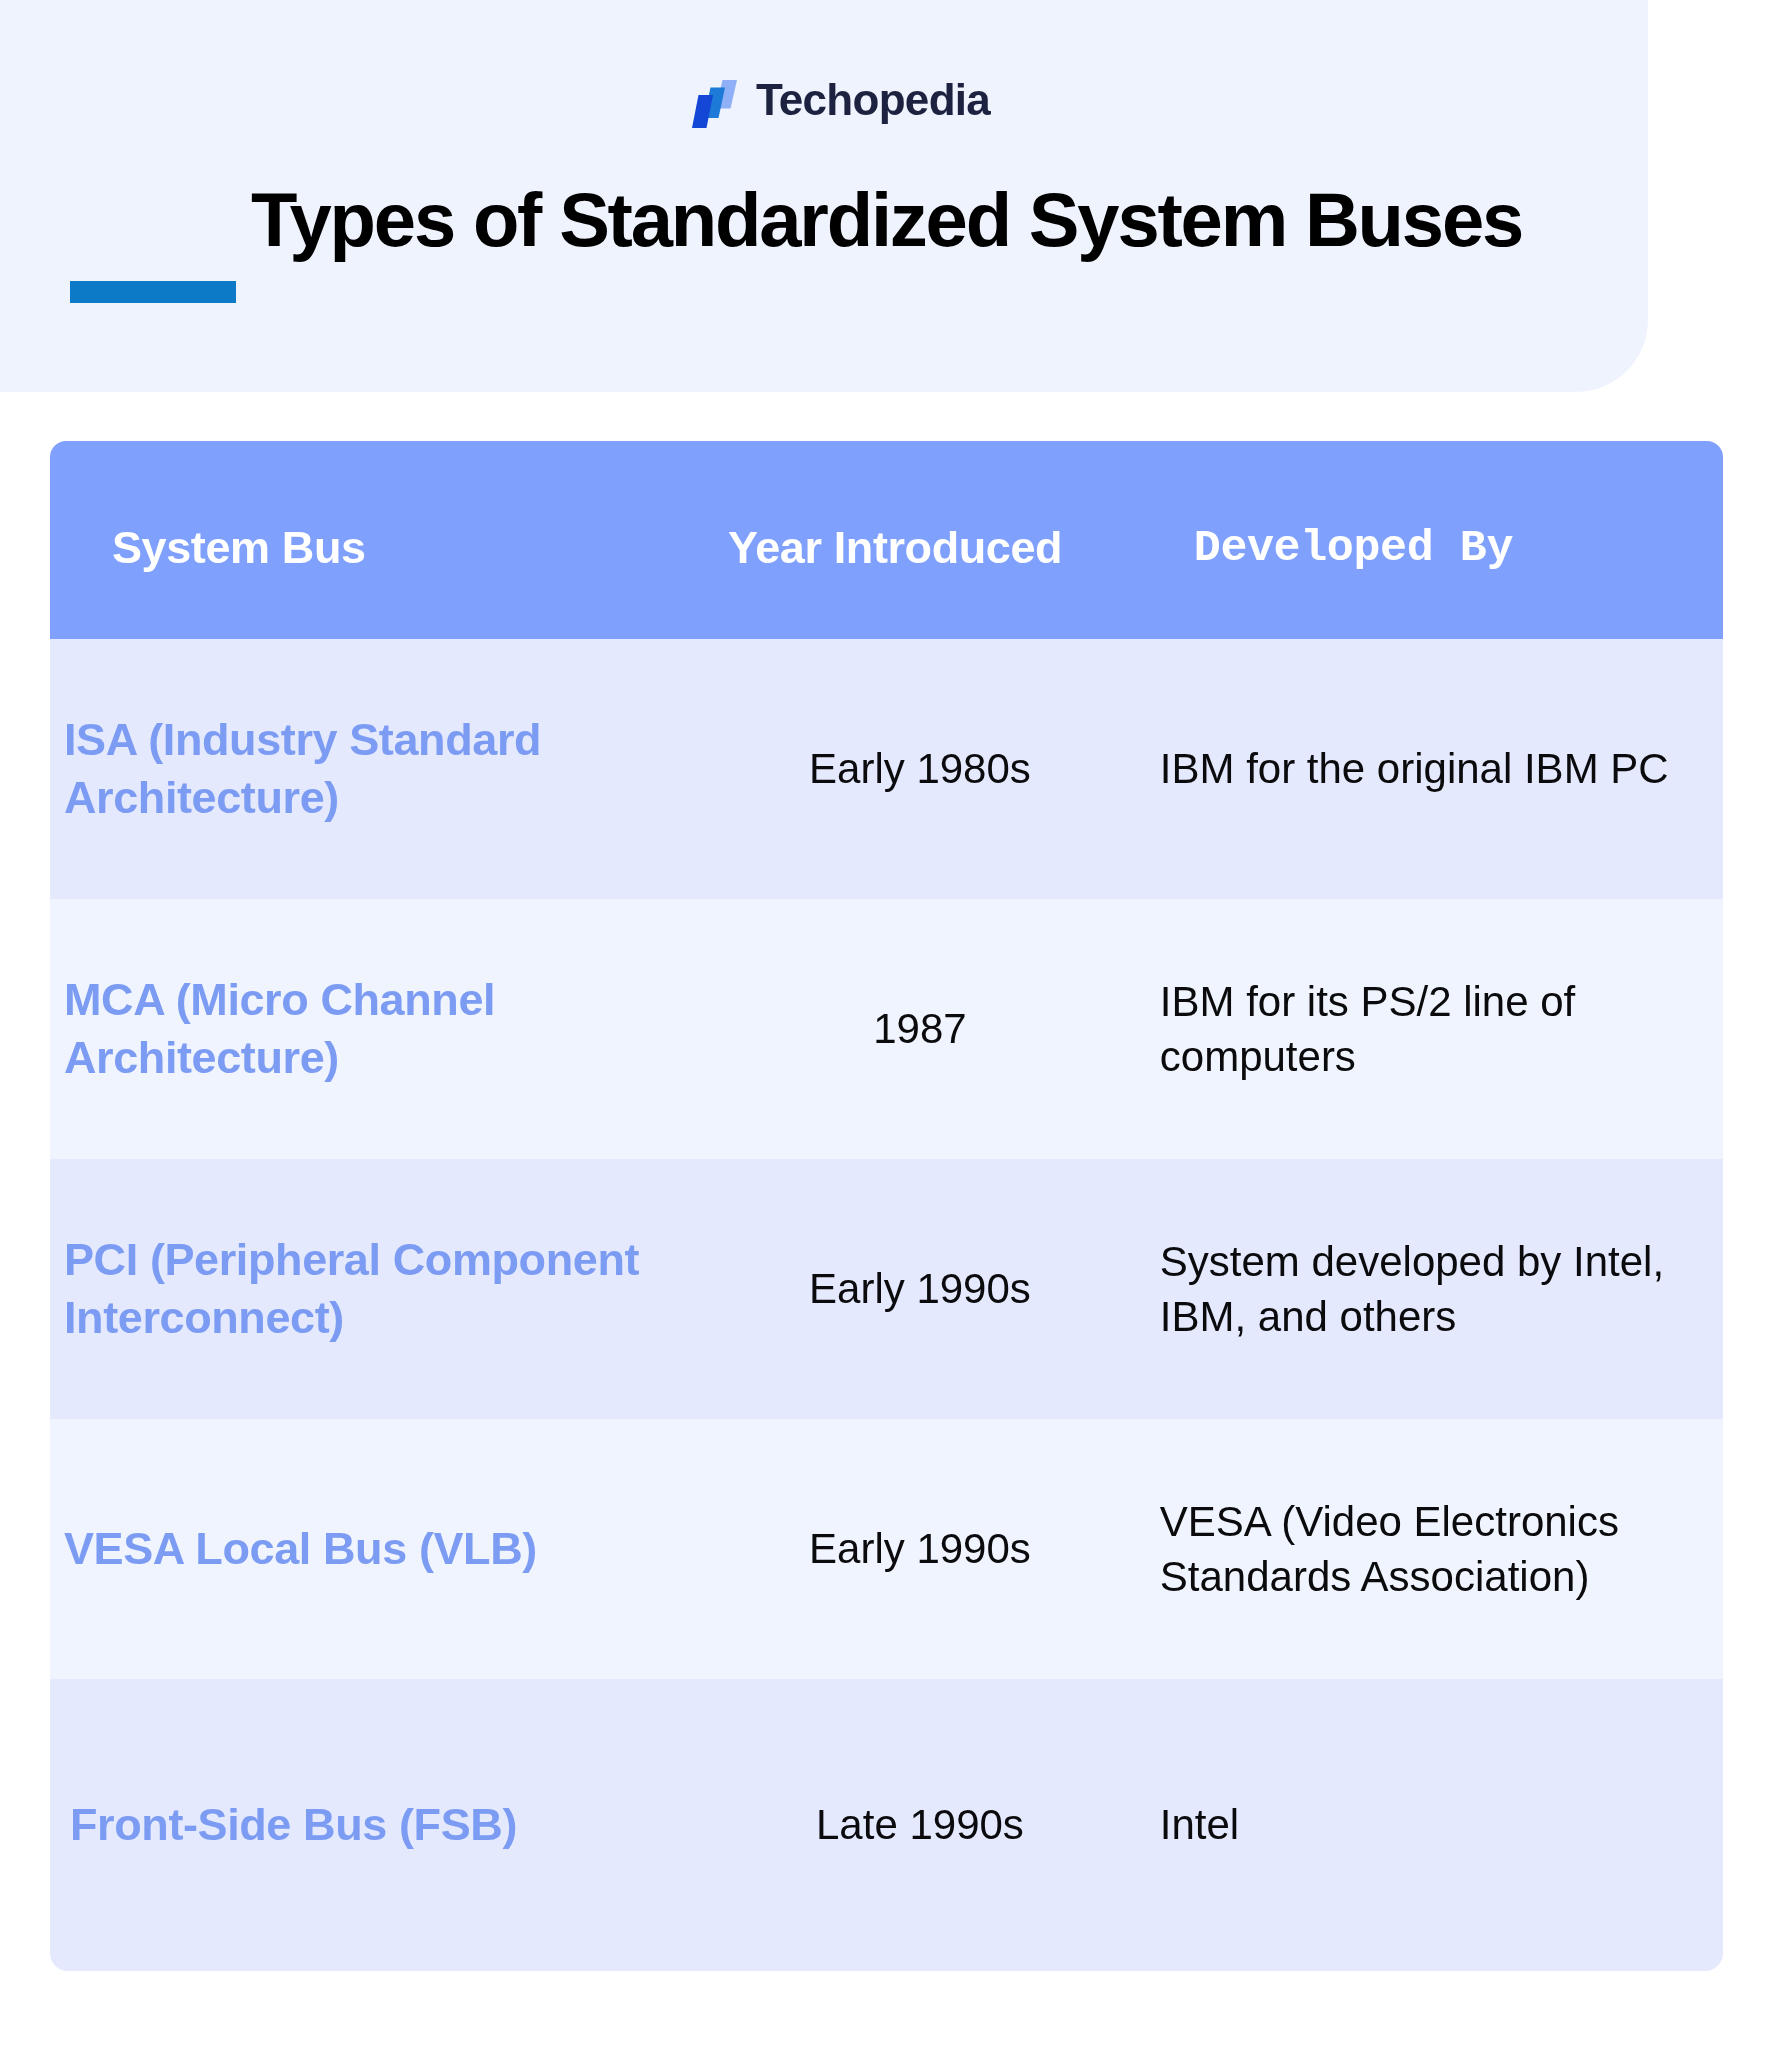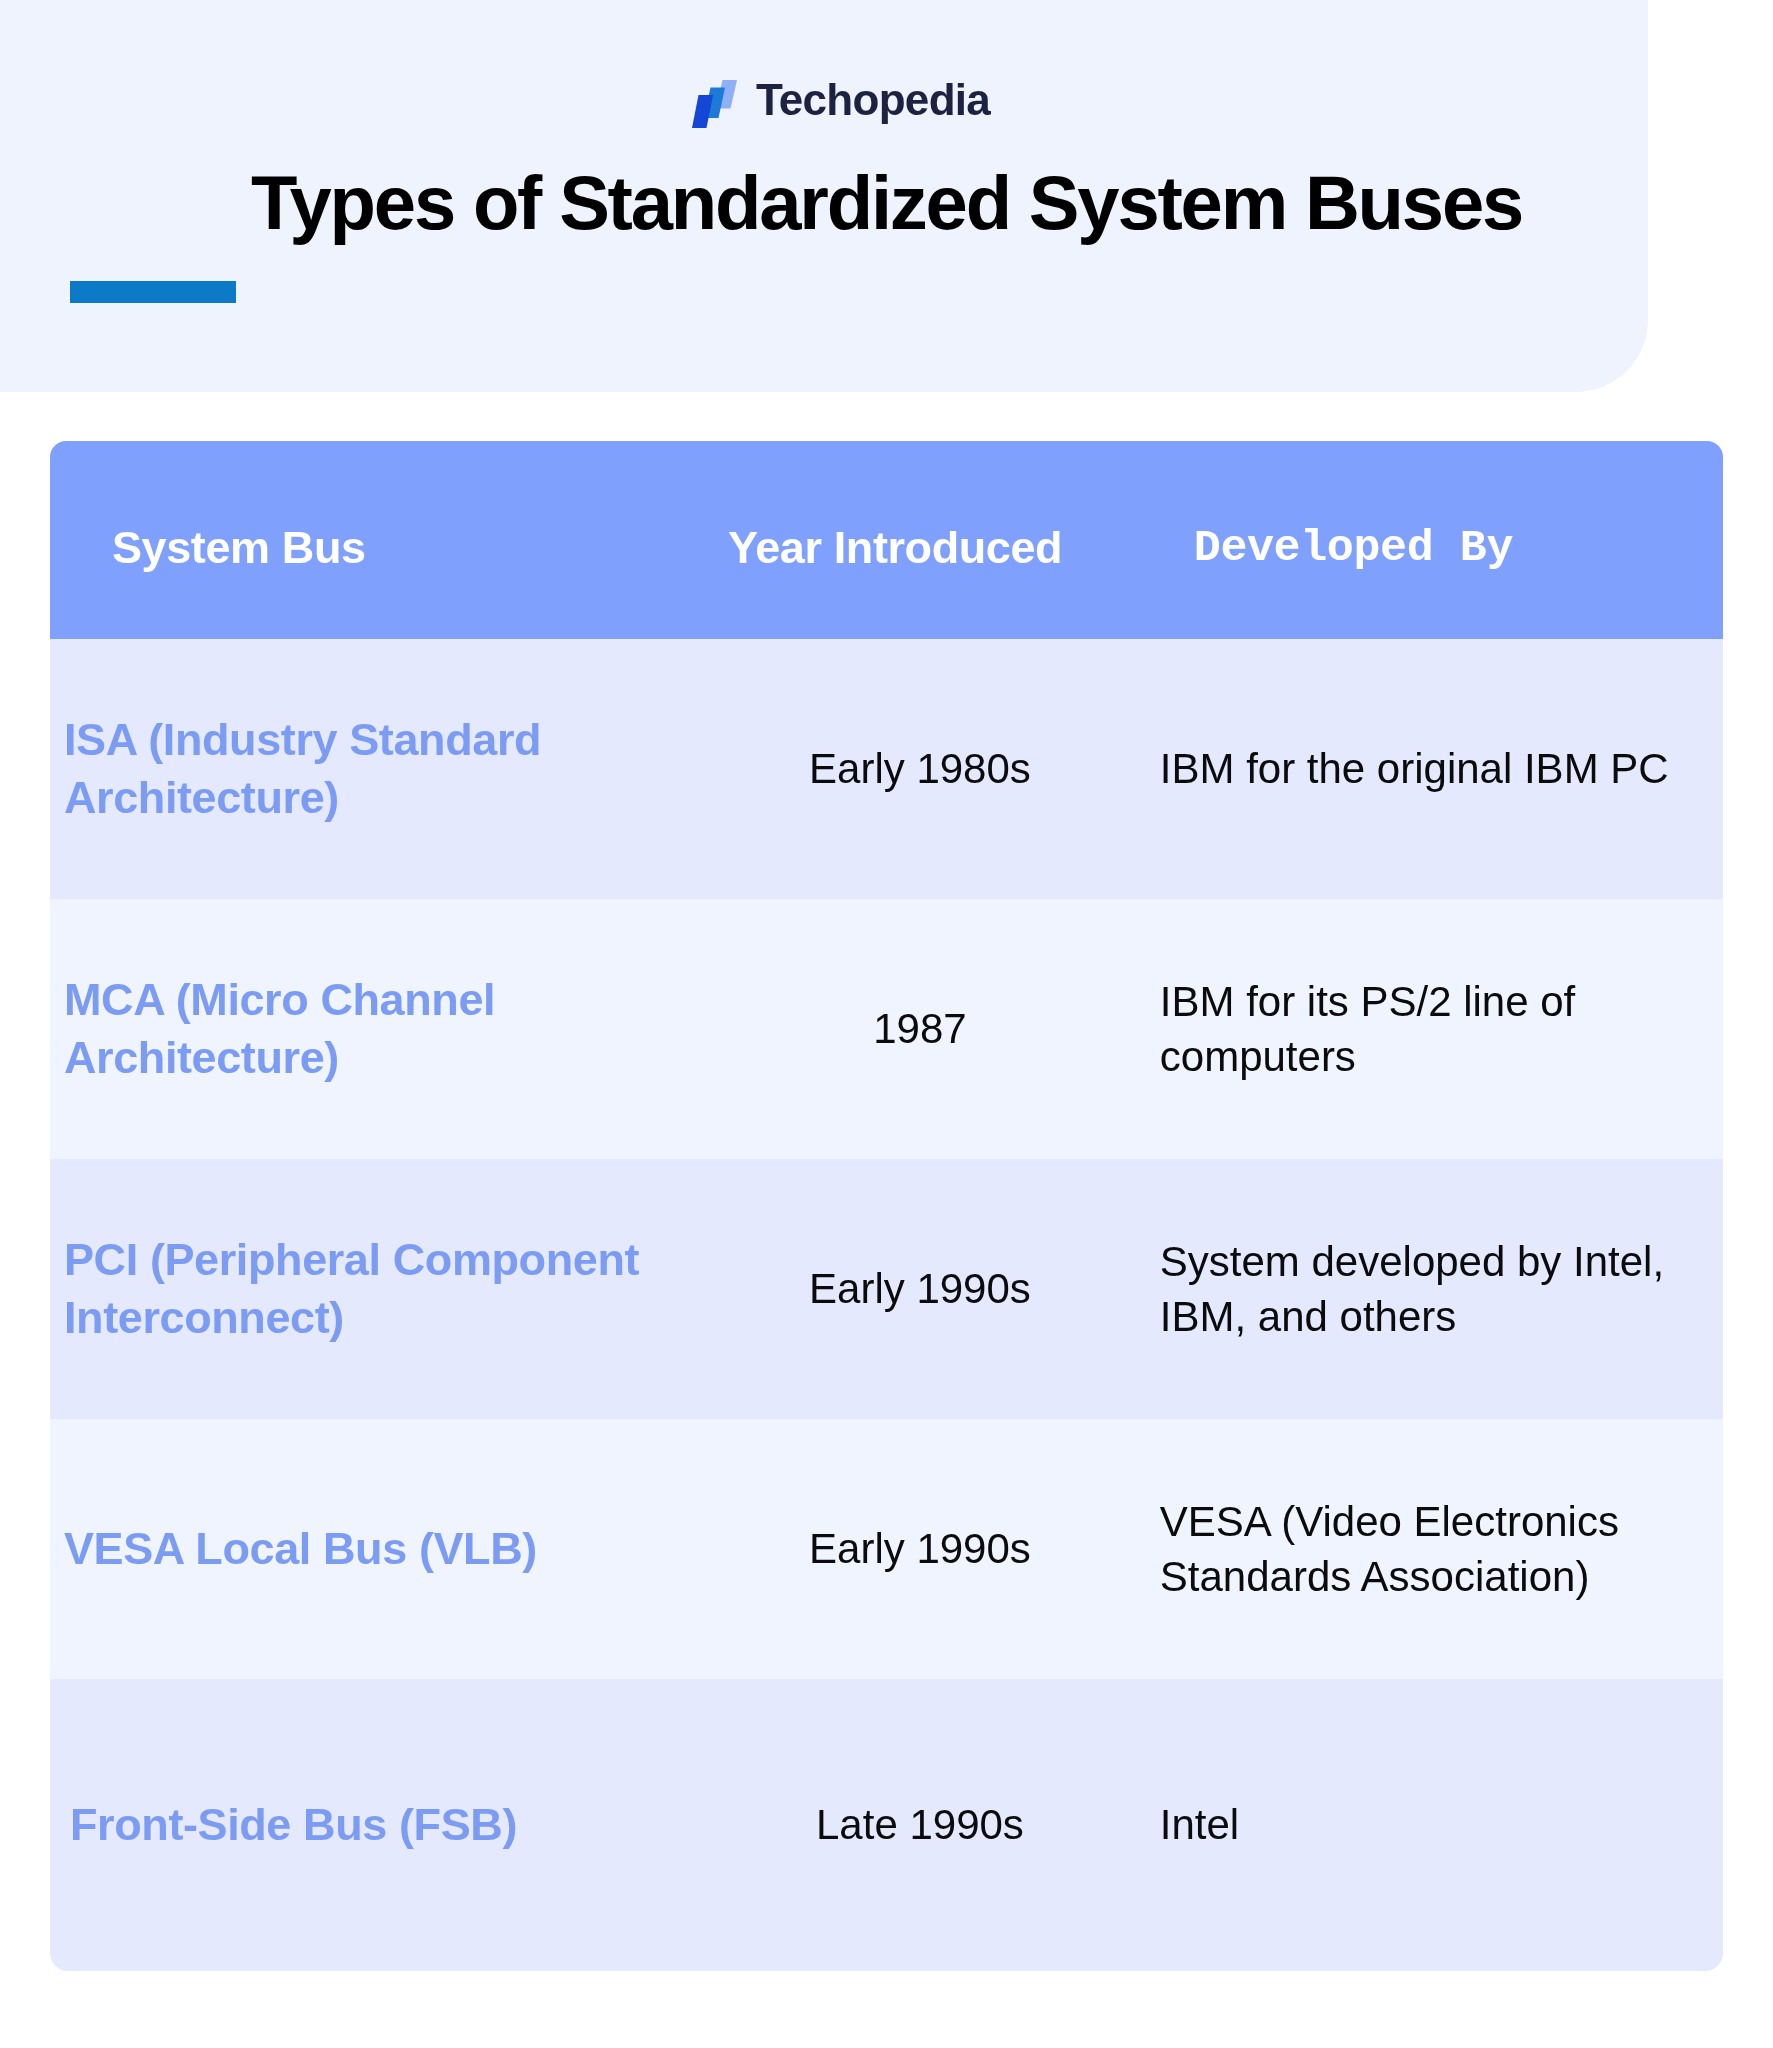--- a/index.html
+++ b/index.html
@@ -52,21 +52,21 @@
     font-weight: 700;
     letter-spacing: -0.7px;
     color: #1d2240;
     line-height: 1;
     white-space: nowrap;
   }
 
   .page-title {
     position: absolute;
     left: 0;
-    top: 165px;
+    top: 182px;
     width: 1773px;
     text-align: center;
     font-size: 76px;
     font-weight: 700;
     letter-spacing: -2.2px;
     color: #000000;
     line-height: 1.0;
     white-space: nowrap;
   }
 

